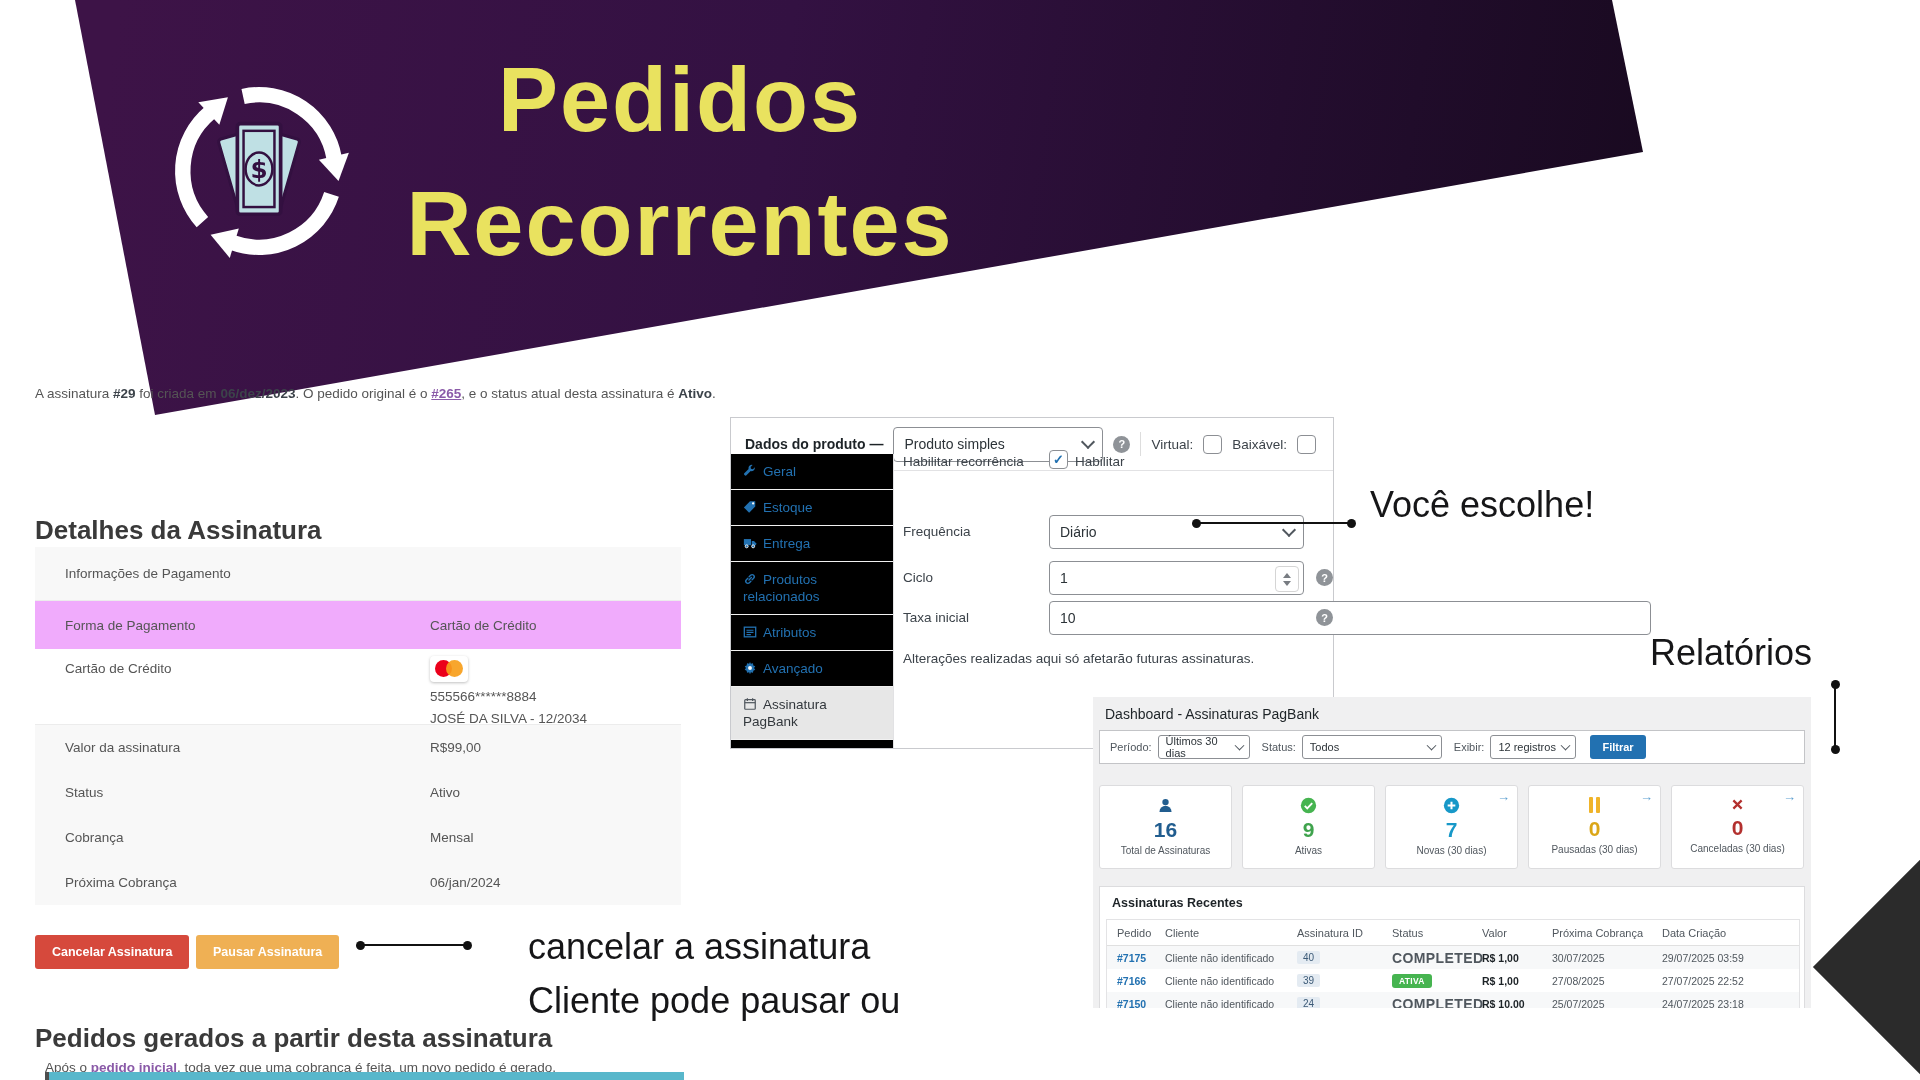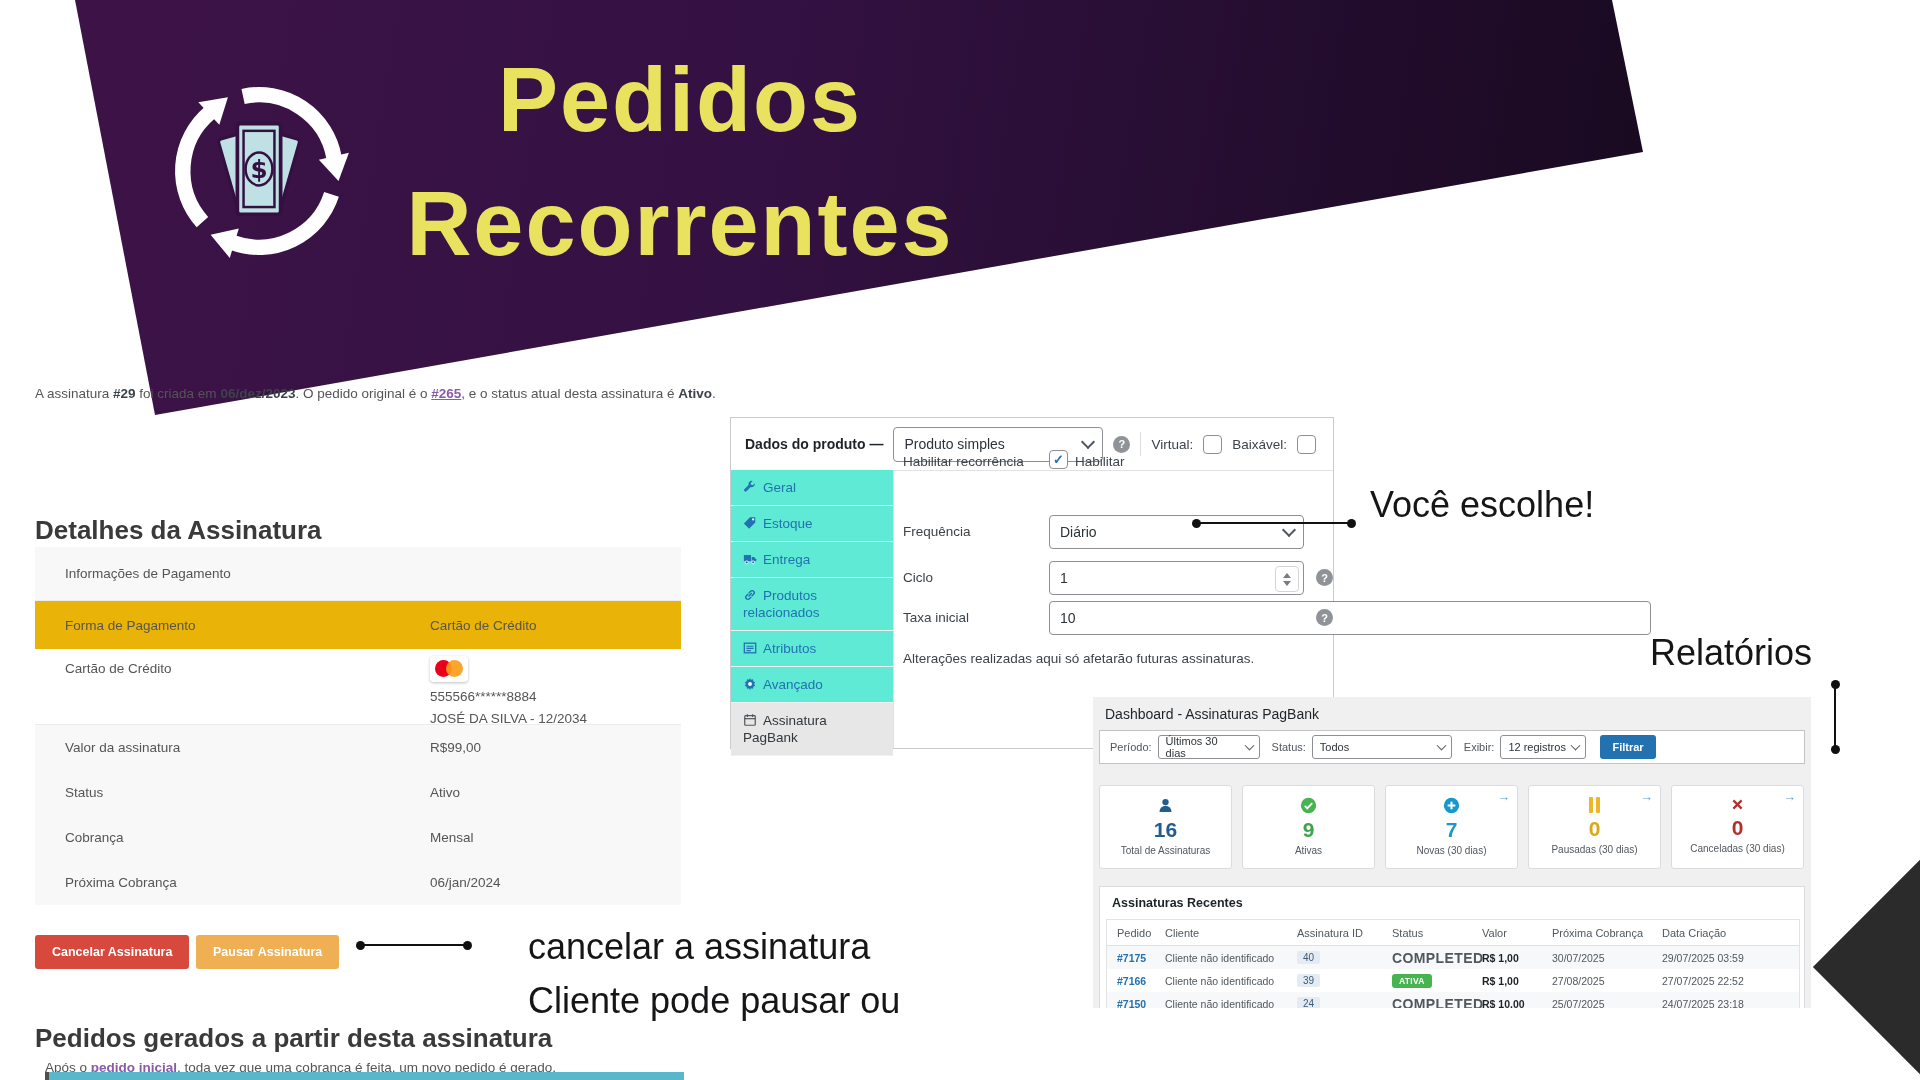--- a/index.html
+++ b/index.html
@@ -19,21 +19,21 @@
   
   .intro{position:absolute;left:35px;top:372px;width:720px;font-size:13.5px;color:#555;}
   .intro b{color:#3c434a;}
   .intro a{color:#8a5aa8;font-weight:bold;text-decoration:underline;cursor:pointer;}
   .h2{position:absolute;left:35px;font-size:26px;font-weight:bold;color:#3a3a3a;}
   .woo-table{position:absolute;left:35px;top:547px;width:646px;font-size:13.5px;color:#555;}
   .woo-row{position:relative;display:flex;align-items:center;}
   .woo-row .lbl{padding-left:30px;}
   .woo-row .val{position:absolute;left:395px;}
   .row-a{height:53px;background:#f8f8f8;border-bottom:1px solid #ececec;}
-  .row-b{height:48px;background:#eab308;}
+  .row-b{height:48px;background:#f0abfc;}
   .row-c{height:75px;background:#fff;align-items:flex-start;}
   .row-c .lbl{padding-top:12px;}
   .row-gray{height:45px;background:#f8f8f8;}
   .row-d{border-top:1px solid #ececec;}
   .cardbox{display:inline-block;width:38px;height:26px;background:#fff;border-radius:4px;
     box-shadow:0 1px 3px rgba(0,0,0,.25);position:relative;margin-top:3px;}
   .cc1{position:absolute;left:5px;top:4px;width:17px;height:17px;border-radius:50%;background:#eb001b;}
   .cc2{position:absolute;left:16px;top:4px;width:17px;height:17px;border-radius:50%;background:#f79e1b;opacity:.92;}
   .cardlines{line-height:20px;margin-top:2px;}
   .btn{position:absolute;top:935px;height:34px;border:none;border-radius:3px;color:#fff;
@@ -62,21 +62,21 @@
   .panel-title{font-weight:bold;font-size:14px;color:#1d2327;white-space:nowrap;}
   .wp-select{position:relative;display:flex;align-items:center;border:1px solid #8c8f94;border-radius:4px;
     background:#fff;height:33px;padding:0 26px 0 10px;font-size:14px;color:#2c3338;cursor:pointer;}
   .chev{position:absolute;right:9px;top:50%;width:8px;height:8px;border-right:2px solid #50575e;
     border-bottom:2px solid #50575e;transform:translateY(-70%) rotate(45deg);}
   .helptip{display:inline-flex;align-items:center;justify-content:center;width:17px;height:17px;border-radius:50%;
     background:#8f9398;color:#fff;font-size:11px;font-weight:bold;cursor:pointer;flex:0 0 auto;}
   .vdiv{width:1px;height:24px;background:#ddd;}
   .wp-check{width:17px;height:17px;border:1px solid #8c8f94;border-radius:4px;background:#fff;display:inline-flex;
     align-items:center;justify-content:center;color:#2271b1;font-size:13px;font-weight:bold;cursor:pointer;}
-  .panel-nav{position:absolute;left:0;top:52px;bottom:0;width:162px;background:#5eead4;border-right:1px solid #e2e2e4;}
+  .panel-nav{position:absolute;left:0;top:36px;bottom:0;width:162px;background:#000000;border-right:1px solid #e2e2e4;}
   .nav-item{display:block;padding:9px 10px 9px 12px;border-bottom:1px solid #f1f1f1;color:#2271b1;cursor:pointer;line-height:17px;}
   .nav-item svg{vertical-align:-2px;margin-right:6px;}
   .nav-item.active{background:#e7e7e7;color:#32373c;}
   .f-label{position:absolute;left:172px;font-size:13.5px;color:#3c434a;}
   .f-ctrl{position:absolute;left:318px;width:255px;box-sizing:border-box;}
   .wp-input{height:34px;border:1px solid #8c8f94;border-radius:4px;background:#fff;font-size:14px;color:#2c3338;
     padding:0 10px;box-sizing:border-box;width:100%;font-family:"Liberation Sans",sans-serif;}
   .spinner{position:absolute;right:5px;top:5px;width:22px;height:24px;border:1px solid #d5d5d5;border-radius:4px;
     display:flex;flex-direction:column;align-items:center;justify-content:center;gap:3px;background:#fff;cursor:pointer;}
   .spin-up{width:0;height:0;border-left:4px solid transparent;border-right:4px solid transparent;border-bottom:5px solid #787c82;}
@@ -288,21 +288,21 @@
   </div>
 
   <div class="annot abs" style="left:1650px;top:626px;">Relatórios</div>
   <div class="connector v" style="left:1834px;top:684px;height:66px;"></div>
 
   <div class="dash">
     <div class="dash-title">Dashboard - Assinaturas PagBank</div>
 
     <div class="filterbar">
       <span>Período:</span>
-      <div class="mini-select" style="width:102px;">
+      <div class="mini-select" style="width:92px;">
         <span>Últimos 30 dias</span>
         <span class="chev"></span>
       </div>
       <span style="margin-left:6px;">Status:</span>
       <div class="mini-select" style="width:140px;">
         <span>Todos</span>
         <span class="chev"></span>
       </div>
       <span style="margin-left:6px;">Exibir:</span>
       <div class="mini-select" style="width:86px;">

